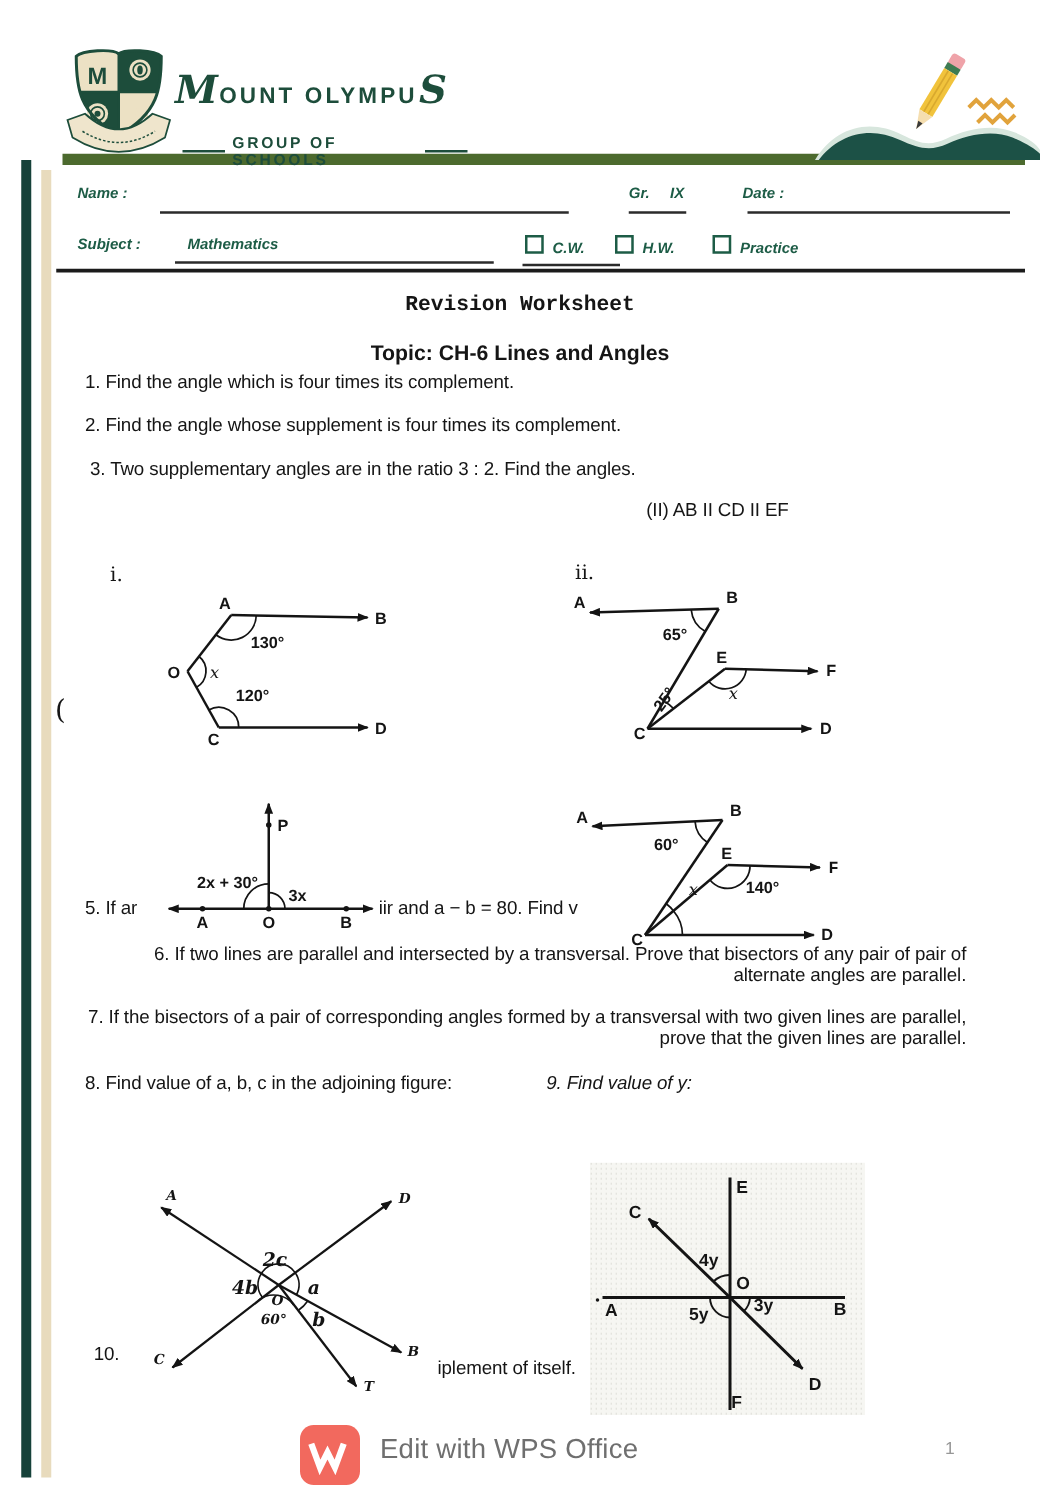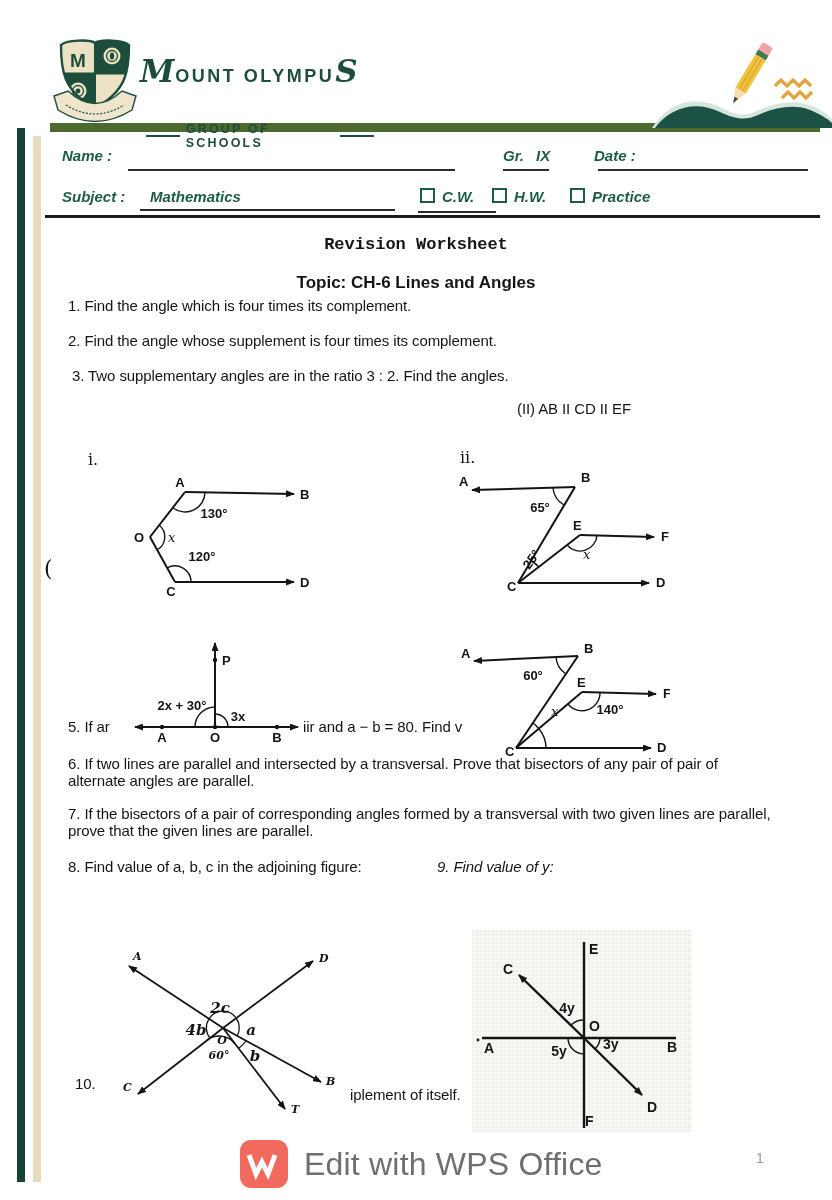--- a/index.html
+++ b/index.html
@@ -9,43 +9,43 @@
   
   .vbar-green{left:17px;top:128px;width:8px;height:1054px;background:#16423a;}
   .vbar-beige{left:33px;top:136px;width:8px;height:1046px;background:#e8dbbd;}
   .hbar{left:50px;top:123px;width:770px;height:9px;background:#4c6a2e;}
   
   .crest{left:50px;top:36px;width:90px;height:88px;}
   .brand{left:140px;top:50px;width:240px;color:#1d4d3b;}
   .brand-name{display:flex;align-items:baseline;font-weight:bold;}
   .brand-lead,.brand-tail{font-family:"DejaVu Serif",serif;font-size:31px;font-style:italic;line-height:1;}
   .brand-mid{font-size:18px;letter-spacing:2.5px;margin:16px 1px;}
-  .brand-sub{margin-top:19px;display:flex;align-items:center;font-size:12.5px;font-weight:bold;letter-spacing:2.2px;}
+  .brand-sub{margin-top:4px;display:flex;align-items:center;font-size:12.5px;font-weight:bold;letter-spacing:2.2px;}
   .brand-sub .rule{width:38px;height:0;border-top:2px solid #1d4d3b;margin:0 6px;}
   .deco{left:640px;top:30px;width:192px;height:105px;}
   
-  .info{color:#1d5c46;font-style:italic;font-weight:bold;font-size:15px;white-space:nowrap;}
+  .info{color:#1d5c46;font-style:italic;font-weight:bold;font-size:12px;white-space:nowrap;}
   .u{border-bottom:2px solid #2b2b2b;height:0;}
   .thick-rule{left:45px;top:215px;width:775px;height:3px;background:#1b1b1b;}
   .cbox{display:inline-block;width:11px;height:11px;border:2px solid #1d5c46;margin-right:7px;vertical-align:-1px;}
   
   .title{left:0;right:0;text-align:center;font-weight:bold;font-size:17px;}
-  .q{font-size:15px;letter-spacing:-0.1px;line-height:17px;}
+  .q{font-size:15px;letter-spacing:-0.1px;line-height:17px;text-align:right;}
   .figlab{font-family:"DejaVu Serif",serif;font-size:16px;}
   .fig{position:absolute;}
   svg text{font-family:"Liberation Sans",sans-serif;}
   .flbl{font-size:13px;font-weight:bold;fill:#141414;}
   .fang{font-size:13px;font-weight:bold;fill:#141414;}
   .fx{font-family:"DejaVu Serif",serif;font-style:italic;font-size:13px;fill:#141414;}
   .f5l{font-family:"DejaVu Serif",serif;font-style:italic;font-weight:bold;font-size:11px;fill:#141414;}
   .f5a{font-family:"DejaVu Serif",serif;font-style:italic;font-weight:bold;font-size:15px;fill:#141414;}
   .f6l{font-size:14px;font-weight:bold;fill:#141414;}
   
   .wps-icon{left:240px;top:1140px;width:48px;height:48px;border-radius:11px;background:#f2695e;}
-  .wps-label{left:304px;top:1146px;font-size:32px;color:#6f6f6f;letter-spacing:0.2px;}
+  .wps-label{left:304px;top:1146px;font-size:22px;color:#6f6f6f;letter-spacing:0.2px;}
   .page-num{left:756px;top:1150px;font-size:14px;color:#979797;}
 </style>
 </head>
 <body>
 
 <div class="page">
 
   <div class="abs vbar-green"></div>
   <div class="abs vbar-beige"></div>
   <div class="abs hbar"></div>

